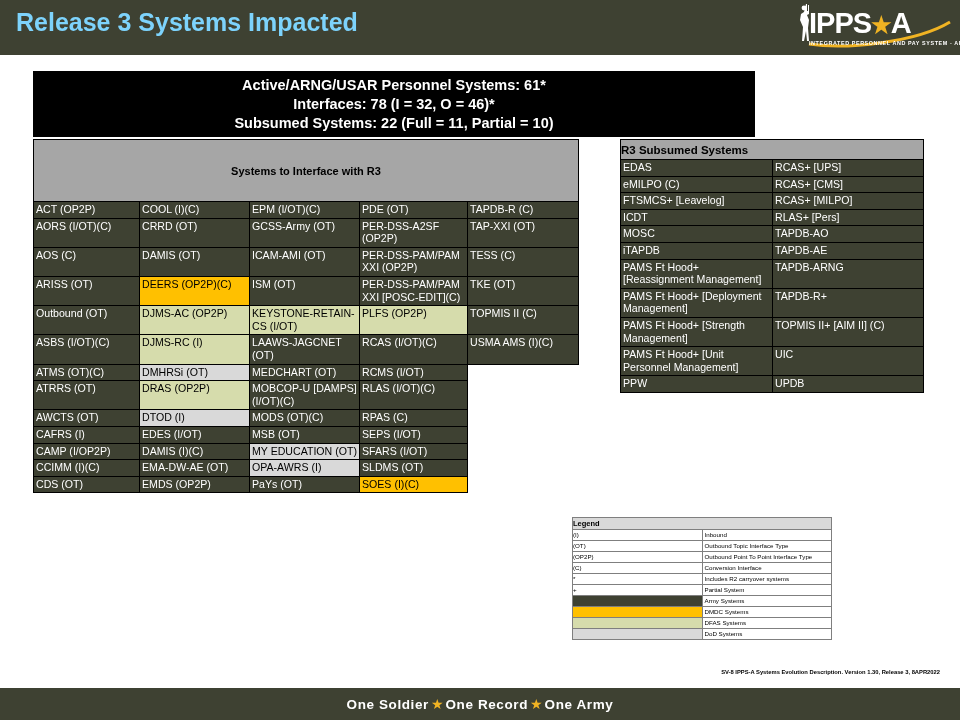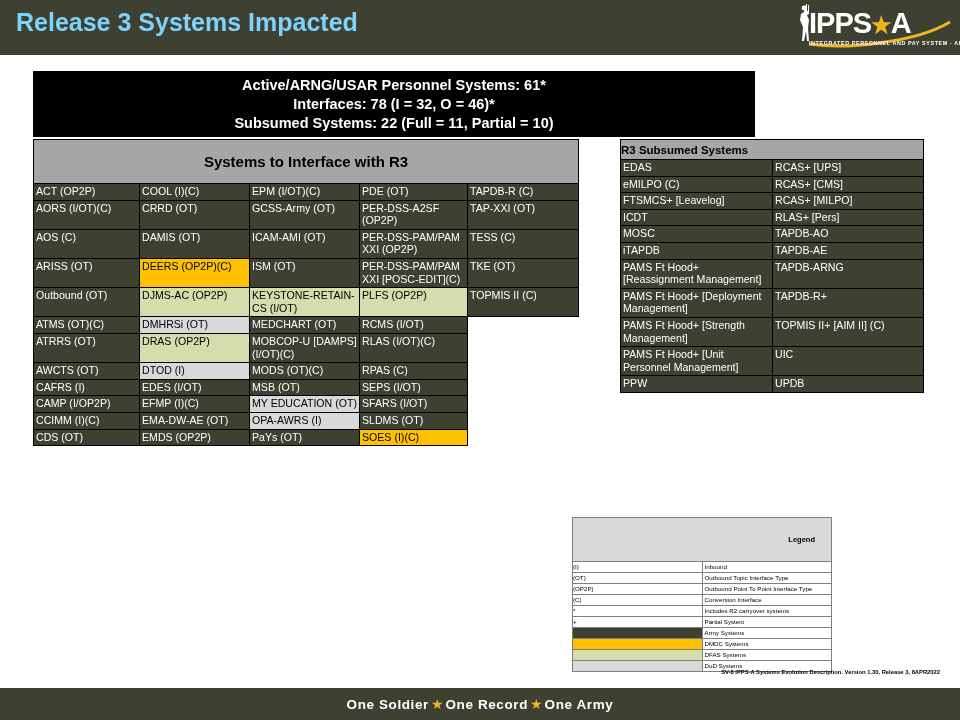--- a/index.html
+++ b/index.html
@@ -53,22 +53,22 @@
     font-size:14.5px;font-weight:bold;line-height:19px;
   }
 
   
   #left-table{
     position:absolute;left:33px;top:139px;width:545px;
     border-collapse:collapse;table-layout:fixed;
   }
   #left-table th.group-head{
     background:#a6a6a6;color:#000000;
-    font-size:15px;font-weight:bold;text-align:center;
-    border:1px solid #000000;height:27px;padding:8px;
+    font-size:11px;font-weight:bold;text-align:center;
+    border:1px solid #000000;height:27px;padding:17px;
   }
   #left-table td{
     background:#3e4132;color:#ffffff;
     font-size:10.6px;line-height:12.6px;
     border:1px solid #000000;
     vertical-align:top;
     padding:1px 2px 2px 2px;
     word-wrap:break-word;
   }
   #left-table td.blank{
@@ -98,22 +98,22 @@
   }
 
   
   #legend{
     position:absolute;left:572px;top:517px;width:260px;
     border-collapse:collapse;table-layout:fixed;
     border:1px solid #7f7f7f;
   }
   #legend th{
     background:#d9d9d9;color:#000000;
-    font-size:7.5px;font-weight:bold;text-align:right;
-    border:1px solid #7f7f7f;height:11px;padding:16px;
+    font-size:7.5px;font-weight:bold;text-align:left;
+    border:1px solid #7f7f7f;height:11px;padding:0;
   }
   #legend td{
     background:#ffffff;color:#000000;
     font-size:6.2px;line-height:8px;
     border:1px solid #7f7f7f;
     padding:0px 2px;height:10px;
     white-space:nowrap;overflow:hidden;
   }
   #legend td.sw{width:68px;padding:0;}
   .sw-army{background:#3e4132 !important;}
@@ -208,20 +208,27 @@
         <td>TKE (OT)</td>
       </tr>
       <tr>
         <td>Outbound (OT)</td>
         <td class="c-dfas">DJMS-AC (OP2P)</td>
         <td class="c-dfas">KEYSTONE-RETAIN-CS (I/OT)</td>
         <td class="c-dfas">PLFS (OP2P)</td>
         <td>TOPMIS II (C)</td>
       </tr>
       <tr>
+        <td>ASBS (I/OT)(C)</td>
+        <td class="c-dfas">DJMS-RC (I)</td>
+        <td>LAAWS-JAGCNET (OT)</td>
+        <td>RCAS (I/OT)(C)</td>
+        <td>USMA AMS (I)(C)</td>
+      </tr>
+      <tr>
         <td>ATMS (OT)(C)</td>
         <td class="c-dod">DMHRSi (OT)</td>
         <td>MEDCHART (OT)</td>
         <td>RCMS (I/OT)</td>
         <td class="blank"></td>
       </tr>
       <tr>
         <td>ATRRS (OT)</td>
         <td class="c-dfas">DRAS (OP2P)</td>
         <td>MOBCOP-U [DAMPS] (I/OT)(C)</td>
@@ -237,21 +244,21 @@
       </tr>
       <tr>
         <td>CAFRS (I)</td>
         <td>EDES (I/OT)</td>
         <td>MSB (OT)</td>
         <td>SEPS (I/OT)</td>
         <td class="blank"></td>
       </tr>
       <tr>
         <td>CAMP (I/OP2P)</td>
-        <td>EFMP (I)(C)</td>
+        <td>DAMIS (I)(C)</td>
         <td class="c-dod">MY EDUCATION (OT)</td>
         <td>SFARS (I/OT)</td>
         <td class="blank"></td>
       </tr>
       <tr>
         <td>CCIMM (I)(C)</td>
         <td>EMA-DW-AE (OT)</td>
         <td class="c-dod">OPA-AWRS (I)</td>
         <td>SLDMS (OT)</td>
         <td class="blank"></td>

